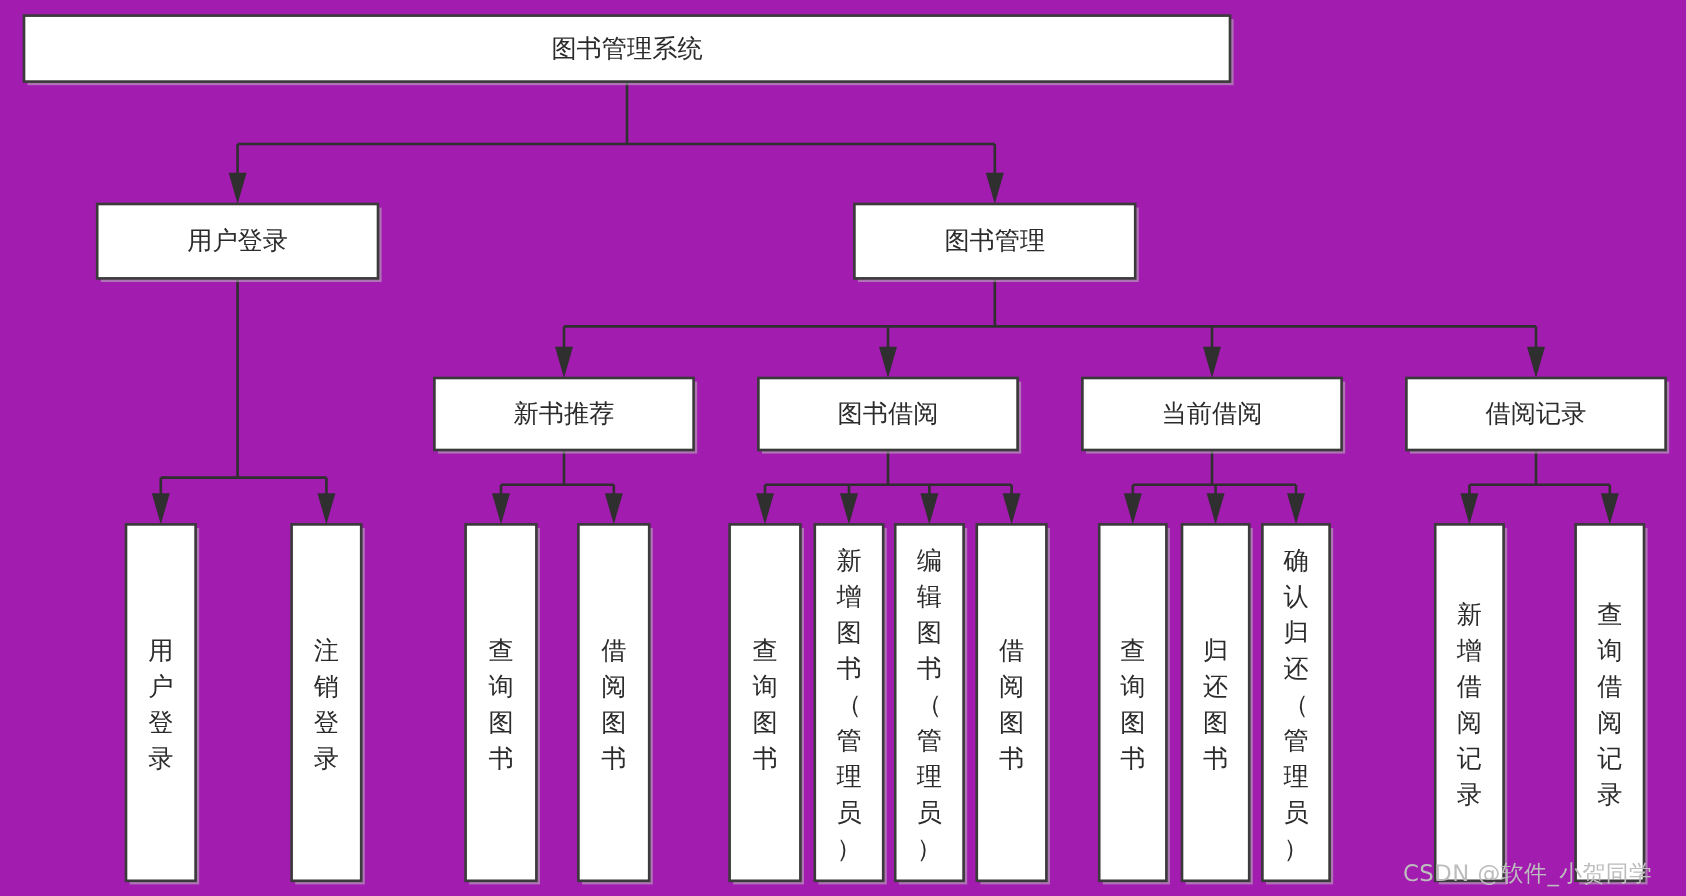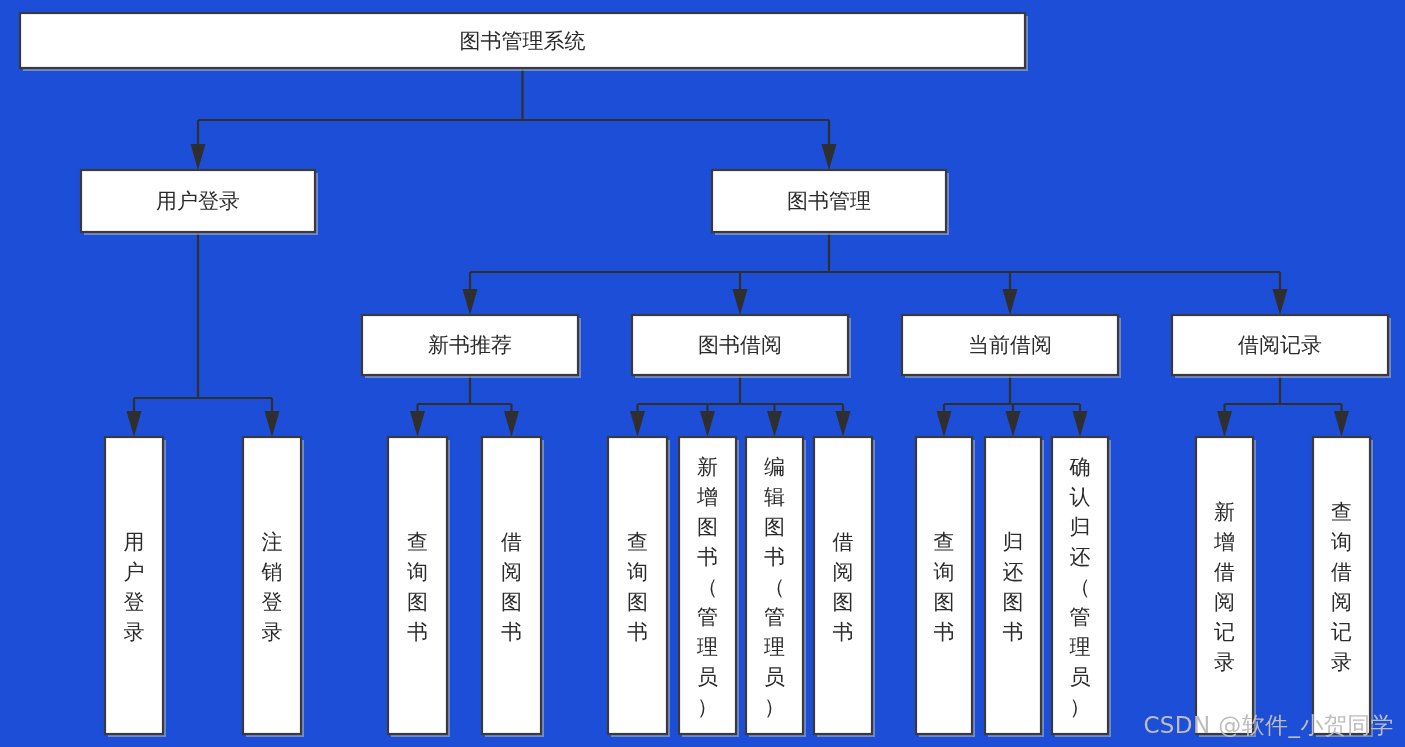--- a/index.html
+++ b/index.html
@@ -11,21 +11,21 @@
   body {
     width: 1405px;
     height: 747px;
     overflow: hidden;
     font-family: "DejaVu Sans", "Liberation Sans", sans-serif;
   }
   #diagram-root {
     position: relative;
     width: 1405px;
     height: 747px;
-    background: #1d4ed8;
+    background: #a21caf;
   }
   svg#tree-svg {
     position: absolute;
     left: 0;
     top: 0;
     width: 1405px;
     height: 747px;
     display: block;
   }
   .node-box {
@@ -56,24 +56,24 @@
     dominant-baseline: middle;
   }
   .node-label-vertical {
     fill: #2b2b2b;
     font-family: "DejaVu Sans", "Liberation Sans", sans-serif;
     font-size: 21px;
     text-anchor: middle;
   }
   .watermark {
     position: absolute;
-    right: 11px;
+    right: 28px;
     bottom: 6px;
     color: #bdbdbd;
-    font-size: 23px;
+    font-size: 19px;
     font-family: "DejaVu Sans", "Liberation Sans", sans-serif;
     letter-spacing: 0.4px;
     white-space: nowrap;
     pointer-events: none;
   }
 </style>
 </head>
 <body>
 
 <div id="diagram-root">

